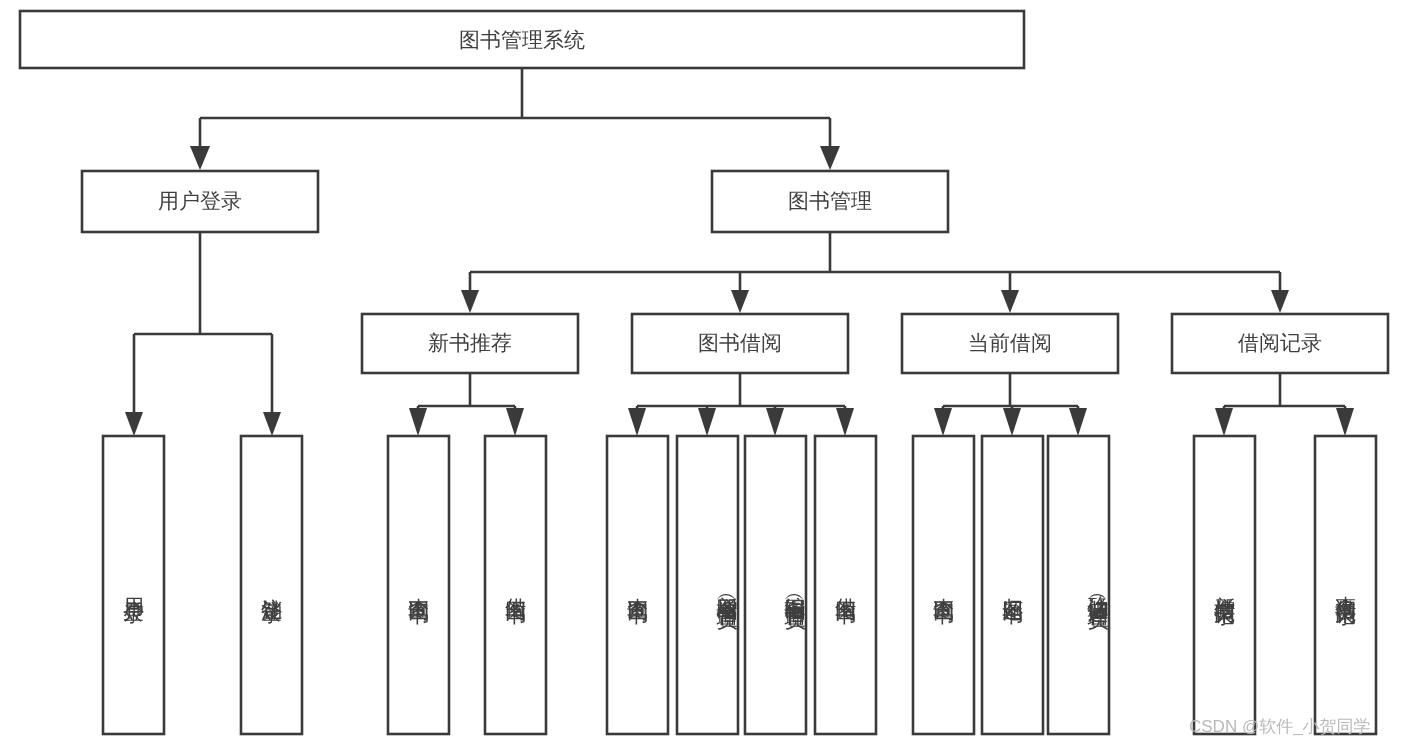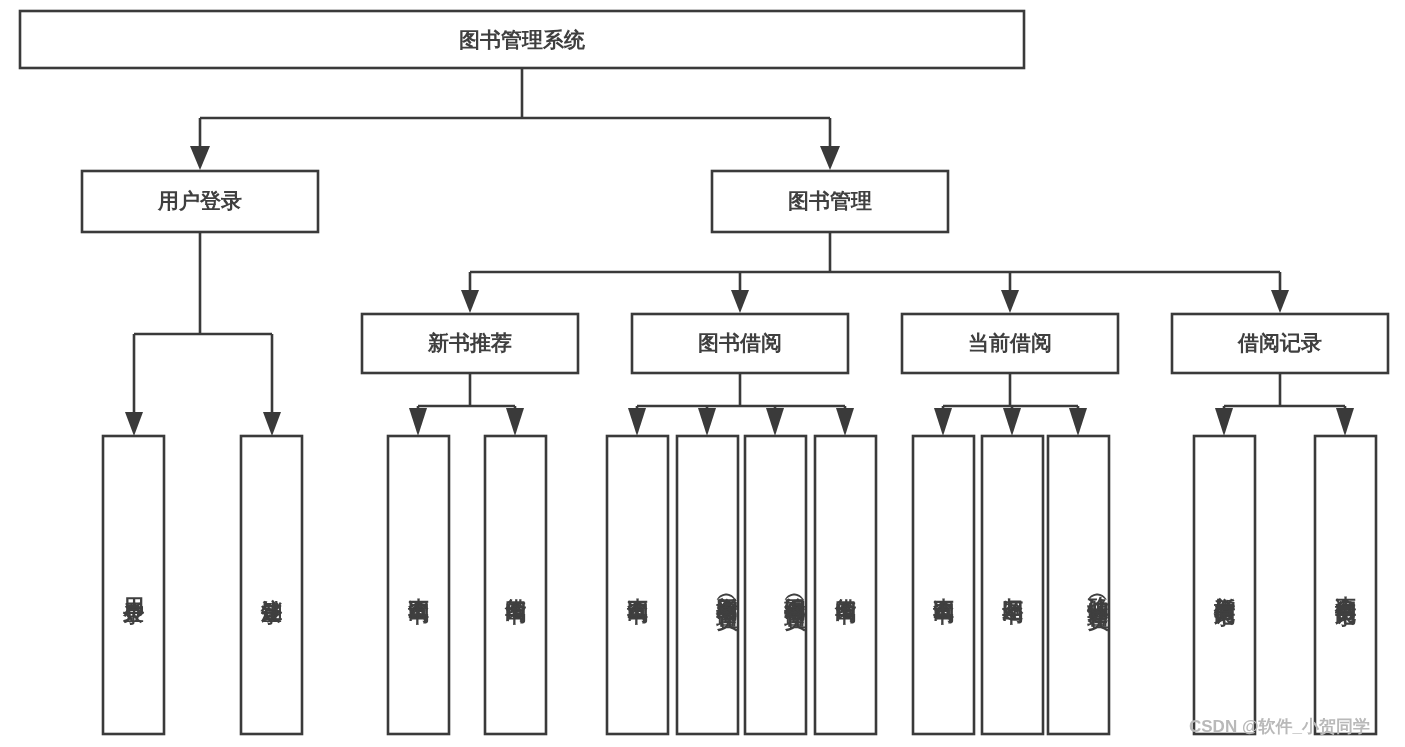--- a/index.html
+++ b/index.html
@@ -11,21 +11,20 @@
     width: 1405px;
     height: 747px;
     font-family: "Liberation Sans", "DejaVu Sans", sans-serif;
     overflow: hidden;
   }
   #diagram-root {
     position: relative;
     width: 1405px;
     height: 747px;
     background: #ffffff;
-    font-weight: bold;
   }
   svg.diagram-canvas {
     position: absolute;
     top: 0;
     left: 0;
     width: 1405px;
     height: 747px;
   }
   .node-box {
     fill: #ffffff;

